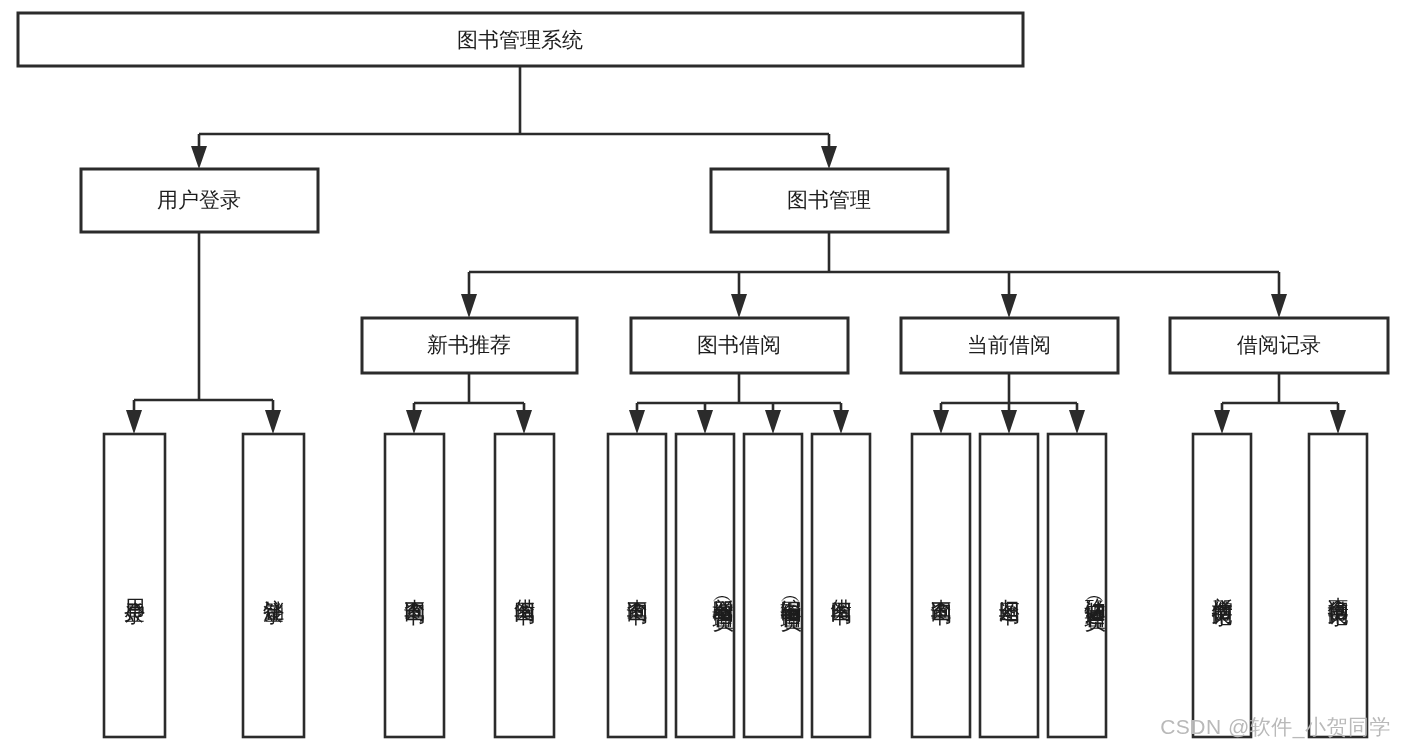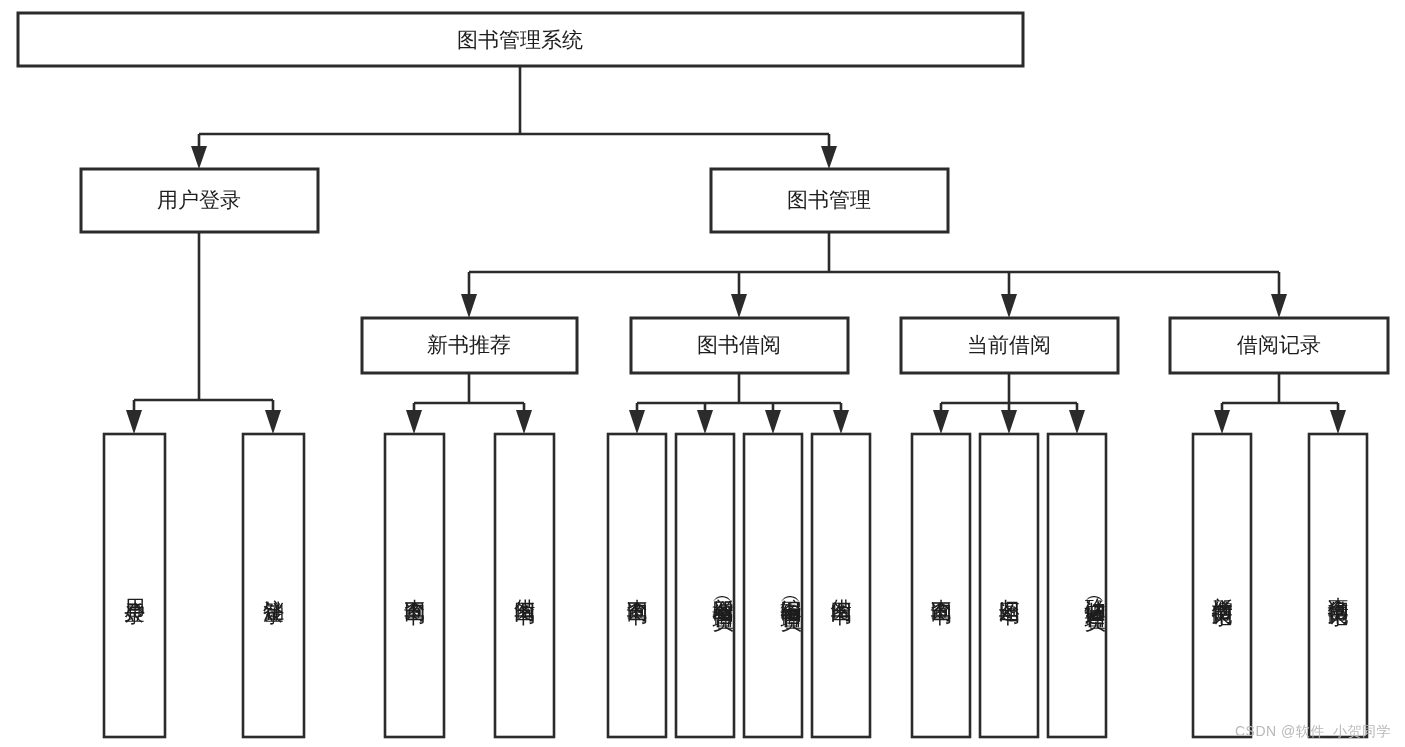--- a/index.html
+++ b/index.html
@@ -62,21 +62,21 @@
     letter-spacing: 2px;
     white-space: nowrap;
     text-align: center;
     pointer-events: none;
   }
   .watermark {
     position: absolute;
     right: 14px;
     bottom: 6px;
     font-family: "Liberation Sans", "DejaVu Sans", sans-serif;
-    font-size: 14px;
+    font-size: 21px;
     color: #b9b9b9;
     letter-spacing: 0.5px;
     white-space: nowrap;
   }
 </style>
 </head>
 <body>
 
 <div id="diagram-root">
 

